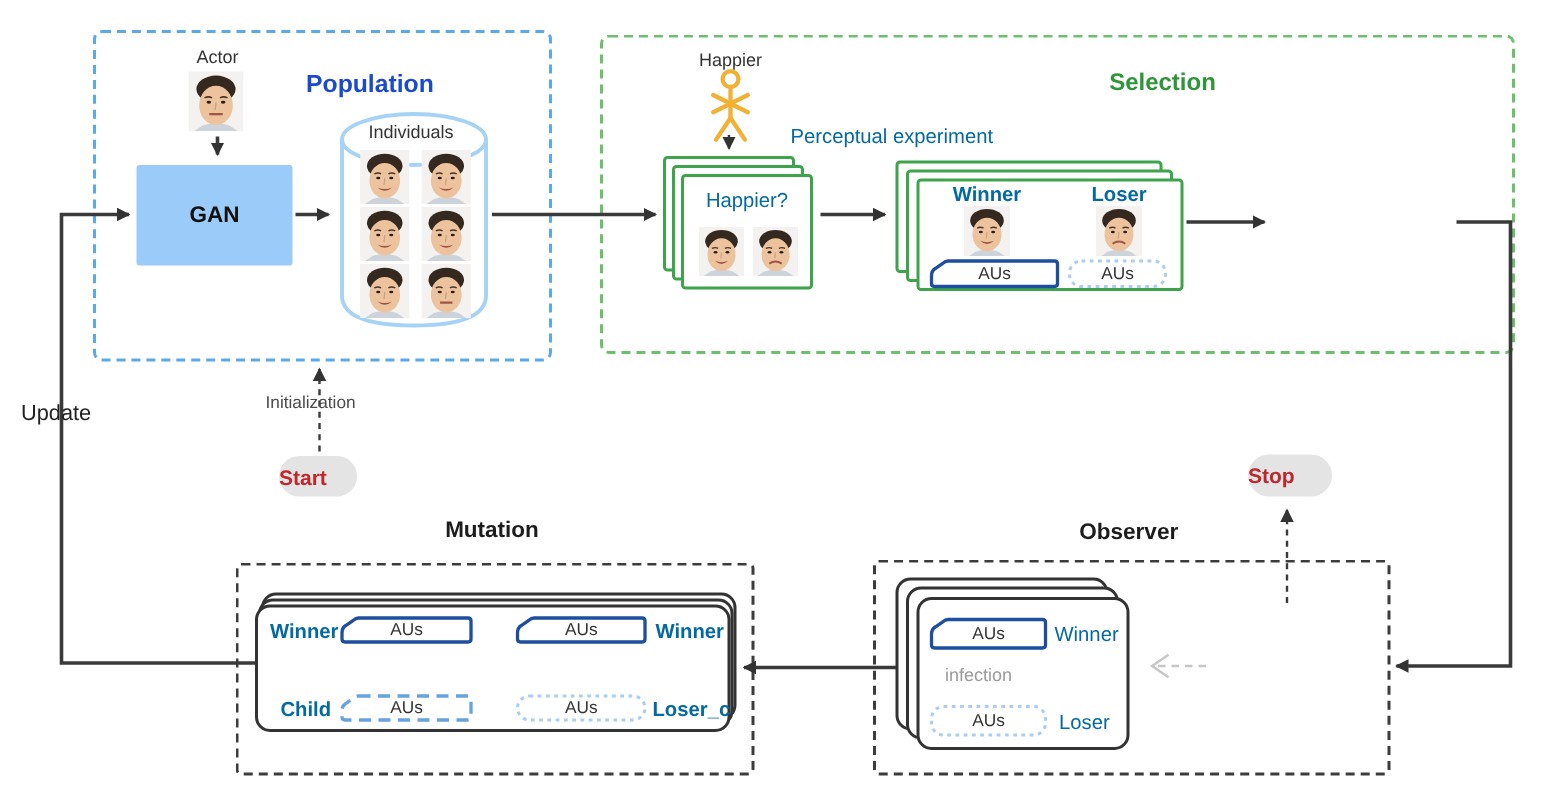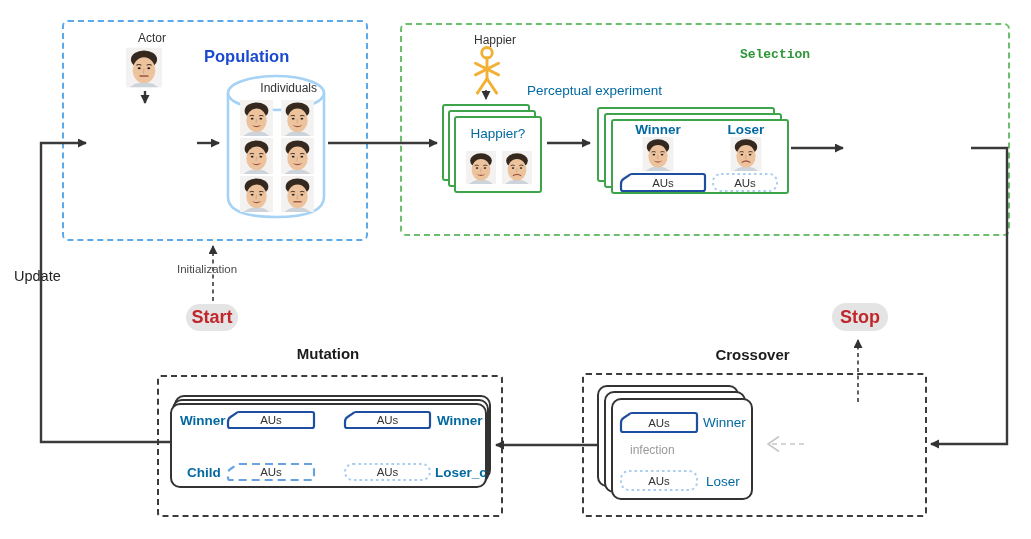--- a/index.html
+++ b/index.html
@@ -11,28 +11,28 @@
   html,body{margin:0;padding:0;background:#fff;font-family:"Liberation Sans",sans-serif;}
   #canvas{position:relative;width:1031px;height:539px;background:#fff;overflow:hidden;}
   .abs{position:absolute;}
   .z1{z-index:1}.z2{z-index:2}.z3{z-index:3}.z4{z-index:4}
   .region{border-radius:6px;background:transparent;}
   .region.blue{border:2px dashed var(--population-border);}
   .region.green{border:2px dashed var(--selection-border);}
   .region.dark{border:2px dashed #3c3c3c;border-radius:4px;}
   .title{font-weight:bold;white-space:nowrap;}
   .title.blue{color:var(--population-title);font-size:16.5px;}
-  .title.green{color:var(--selection-title);font-size:13px;font-family:Liberation Mono, monospace;}
+  .title.green{color:var(--selection-title);font-size:16px;}
   .title.dark{color:#1c1c1c;font-size:15px;text-align:center;}
   .lbl{font-size:12px;color:#333;white-space:nowrap;}
-  .lbl.center{text-align:right;}
+  .lbl.center{text-align:center;}
   .gan{background:var(--gan-fill);display:flex;align-items:center;justify-content:center;
        font-weight:bold;font-size:15px;color:#111;border-radius:2px;}
-  .pill{background:var(--pill-gray);border-radius:14px;display:flex;align-items:center;justify-content:center;
-        font-weight:bold;font-size:18px;color:var(--start-stop-red);cursor:default;}
+  .pill{background:var(--pill-gray);border-radius:14px;display:flex;align-items:center;justify-content:flex-start;
+        font-weight:bold;font-size:14px;color:var(--start-stop-red);cursor:default;}
   .ybox{background:var(--yellow);display:flex;align-items:center;justify-content:center;text-align:center;
         font-weight:bold;font-size:13.5px;color:#1c1c1c;line-height:1.3;}
   .ybox.dashed{border:3px dashed #2b2b2b;border-radius:2px;padding:0 12px;box-sizing:border-box;}
   .ybox.solid{border:2px solid #333;flex-direction:column;justify-content:flex-start;padding-top:5px;box-sizing:border-box;}
   .card{position:absolute;background:#fff;box-sizing:border-box;}
   .card.green{border:2px solid var(--card-green);border-radius:3px;}
   .card.dark{border:2px solid #333;border-radius:10px;}
   .au-tag{position:absolute;}
   .au-tag svg{position:absolute;left:0;top:0;overflow:visible;}
   .au-tag .au-label{position:absolute;left:0;top:0;width:100%;height:100%;display:flex;align-items:center;
@@ -142,20 +142,23 @@
     </g>
   </svg>
 
   <div class="abs lbl center z3" style="left:124px;top:31px;width:42px;">Actor</div>
   <div class="face z3 abs" style="left:126px;top:46px;width:36px;height:43px;">
       <svg>
         <use href="#face-neutral"></use>
       </svg>
     </div>
   <div class="abs title blue z3" style="left:204px;top:47px;">Population</div>
+  <div class="abs gan z3" style="left:91px;top:110px;width:104px;height:67px;">
+    <span>GAN</span>
+  </div>
 
   <svg class="abs z3" width="100" height="148" viewBox="0 0 100 148" style="left:226px;top:71px;">
     <path d="M2 22 L2 126 Q2 146 50 146 Q98 146 98 126 L98 22" fill="#fff" stroke="#A5D2F5" stroke-width="2.6"></path>
     <ellipse cx="50" cy="22" rx="48" ry="17" fill="#fff" stroke="#A5D2F5" stroke-width="2.6"></ellipse>
   </svg>
   <div class="abs lbl center z4" style="left:231px;top:81px;width:86px;">Individuals</div>
   <div class="face z4 abs" style="left:237px;top:100px;width:39px;height:36px;">
       <svg>
         <use href="#face-smile"></use>
       </svg>
@@ -272,21 +275,21 @@
       <span class="au-label">AUs</span>
     </div>
   <div class="au-tag dotted z4" style="left:344px;top:463px;width:87px;height:18px;">
       <svg width="87" height="18" viewBox="0 0 87 18">
         <rect x="1" y="1" width="85" height="16" rx="8" class="shape"></rect>
       </svg>
       <span class="au-label">AUs</span>
     </div>
   <div class="abs txt13 bold z4 nw" style="left:435px;top:465px;">Loser_c</div>
 
-  <div class="abs title dark z3" style="left:582px;top:346px;width:341px;">Crossover</div>
+  <div class="abs title dark z3" style="left:582px;top:346px;width:341px;">Observer</div>
   <div class="card dark z2" style="left:597px;top:385px;width:142px;height:102px;"></div>
   <div class="card dark z2" style="left:604px;top:391px;width:142px;height:102px;"></div>
   <div class="card dark z3" style="left:611px;top:398px;width:142px;height:102px;"></div>
   <div class="au-tag solid z4" style="left:620px;top:412px;width:78px;height:21px;">
       <svg width="78" height="21" viewBox="0 0 78 21">
         <path d="M12 1 L75 1 Q77 1 77 3 L77 18 Q77 20 75 20 L3 20 Q1 20 1 18 L1 11 Q1 7.5 3.5 6 L8.5 2.6 Q10.2 1 12 1 Z" class="shape"></path>
       </svg>
       <span class="au-label">AUs</span>
     </div>
   <div class="abs txt13 z4 nw" style="left:703px;top:415px;">Winner</div>

